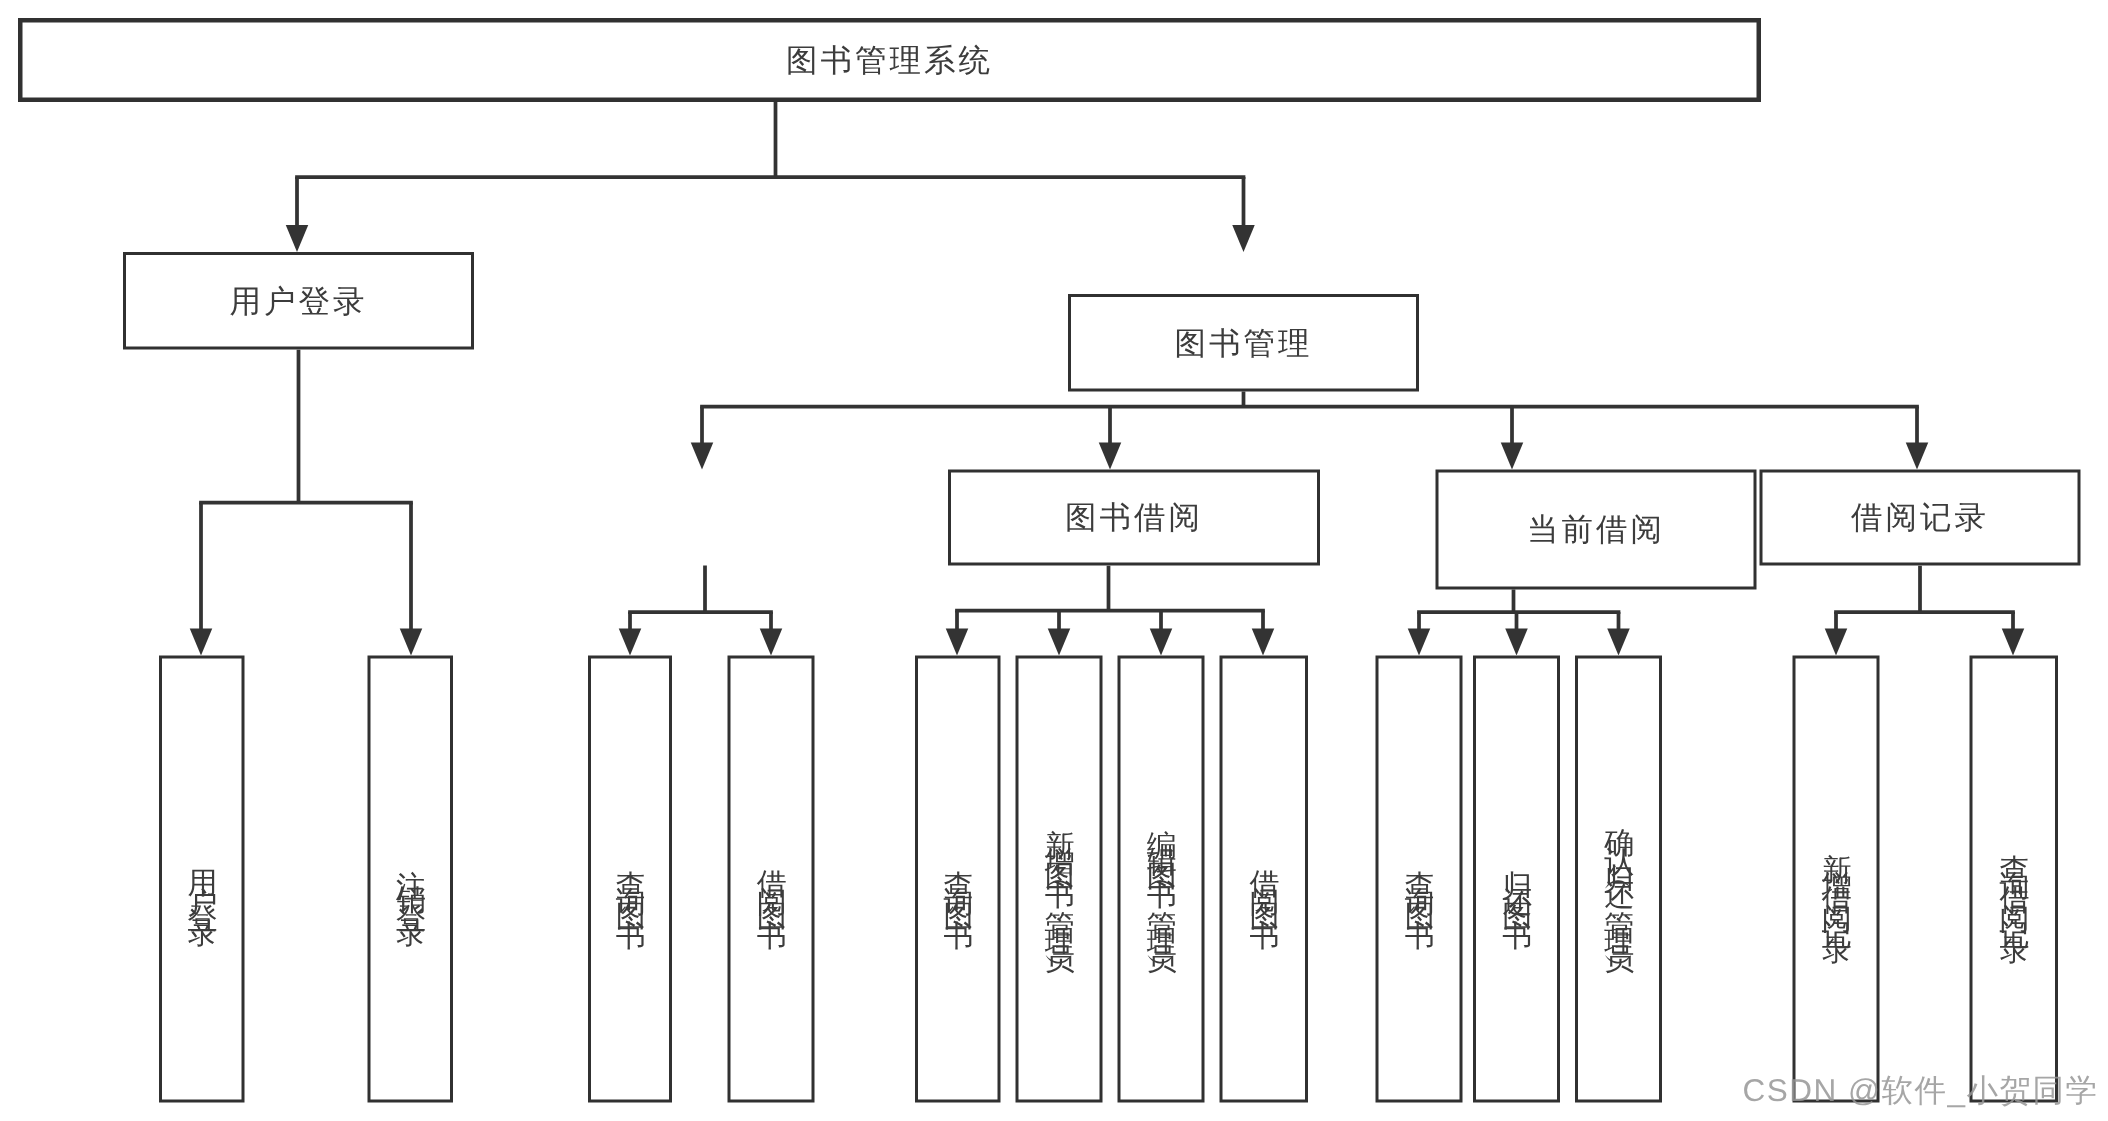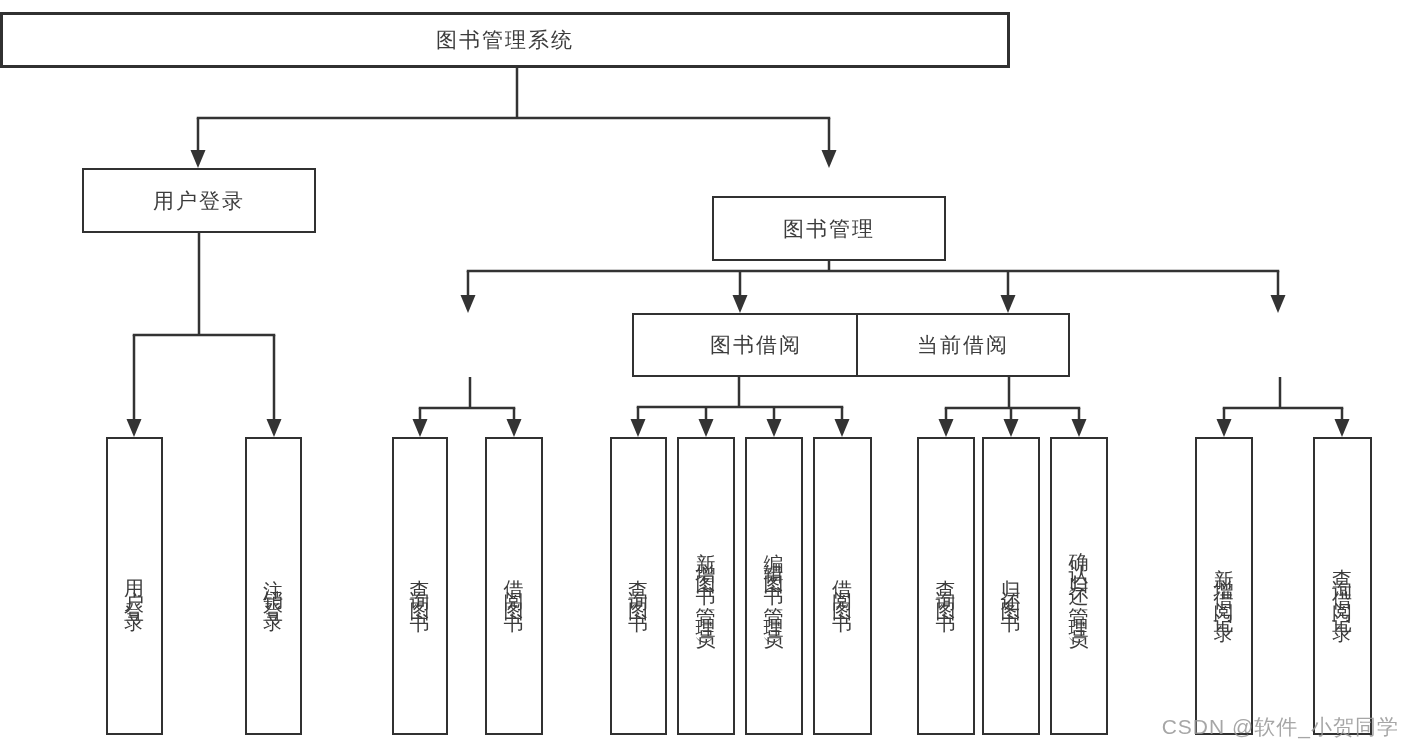--- a/index.html
+++ b/index.html
@@ -106,27 +106,28 @@
       <path d="M766.5 419 L781.5 419 L774 437 Z"></path>
       <path d="M834.5 419 L849.5 419 L842 437 Z"></path>
       <path d="M938.5 419 L953.5 419 L946 437 Z"></path>
       <path d="M1003.5 419 L1018.5 419 L1011 437 Z"></path>
       <path d="M1071.5 419 L1086.5 419 L1079 437 Z"></path>
       <path d="M1216.5 419 L1231.5 419 L1224 437 Z"></path>
       <path d="M1334.5 419 L1349.5 419 L1342 437 Z"></path>
     </g>
   </svg>
 
-  <div class="box root h" style="left:0;top:12px;width:1010px;height:56px;">图书管理系统</div>
+  <div class="box root h" style="left:12px;top:12px;width:1162px;height:56px;">图书管理系统</div>
 
   <div class="box h" style="left:82px;top:168px;width:234px;height:65px;">用户登录</div>
   <div class="box h" style="left:712px;top:168px;width:234px;height:65px;margin-top:28px;">图书管理</div>
 
   <div class="box h" style="left:632px;top:313px;width:248px;height:64px;">图书借阅</div>
-  <div class="box h" style="left:856px;top:313px;width:214px;height:64px;">当前借阅</div>
+  <div class="box h" style="left:957px;top:313px;width:214px;height:80px;">当前借阅</div>
+  <div class="box h" style="left:1173px;top:313px;width:214px;height:64px;">借阅记录</div>
 
   <div class="box v" style="left:106px;top:437px;width:57px;height:298px;">用户登录</div>
   <div class="box v" style="left:245px;top:437px;width:57px;height:298px;">注销登录</div>
 
   <div class="box v" style="left:392px;top:437px;width:56px;height:298px;">查询图书</div>
   <div class="box v" style="left:485px;top:437px;width:58px;height:298px;">借阅图书</div>
 
   <div class="box v" style="left:610px;top:437px;width:57px;height:298px;">查询图书</div>
   <div class="box v" style="left:677px;top:437px;width:58px;height:298px;">新增图书（管理员）</div>
   <div class="box v" style="left:745px;top:437px;width:58px;height:298px;">编辑图书（管理员）</div>

